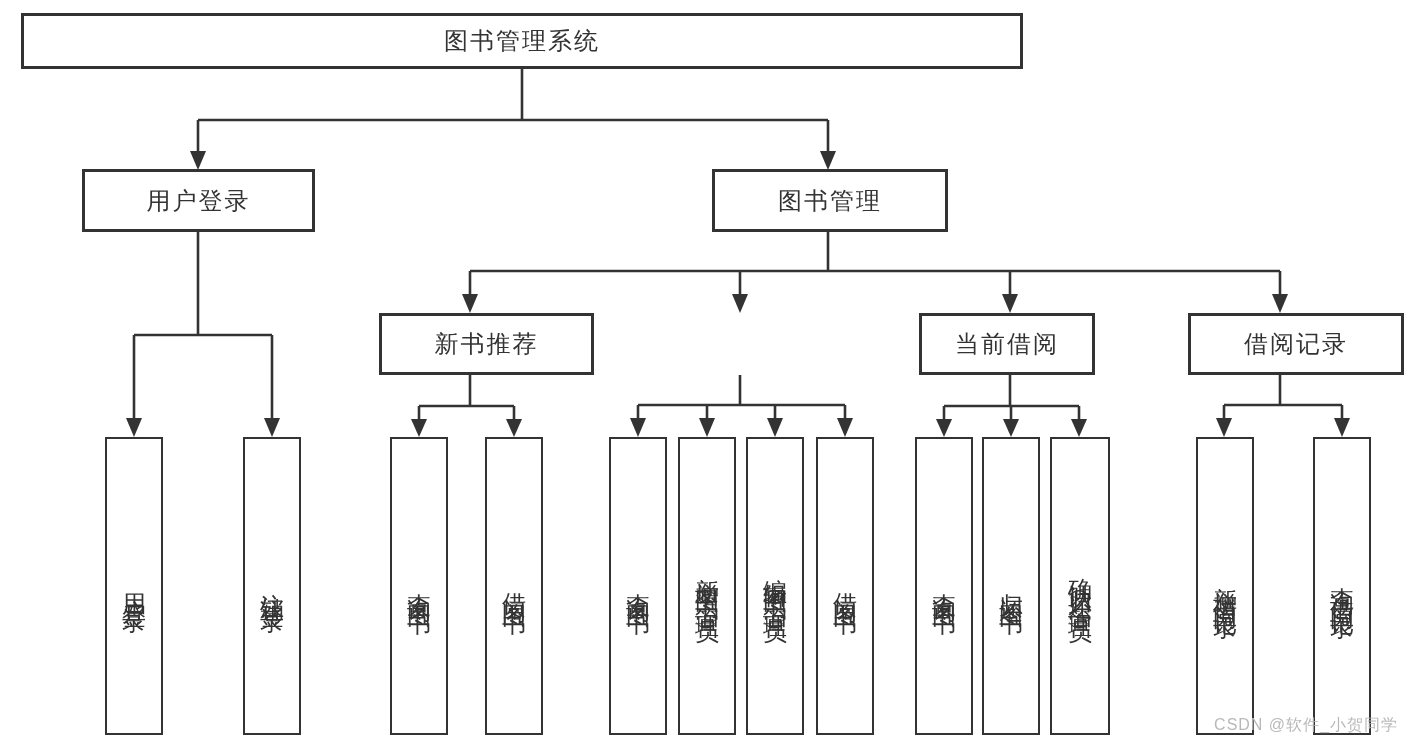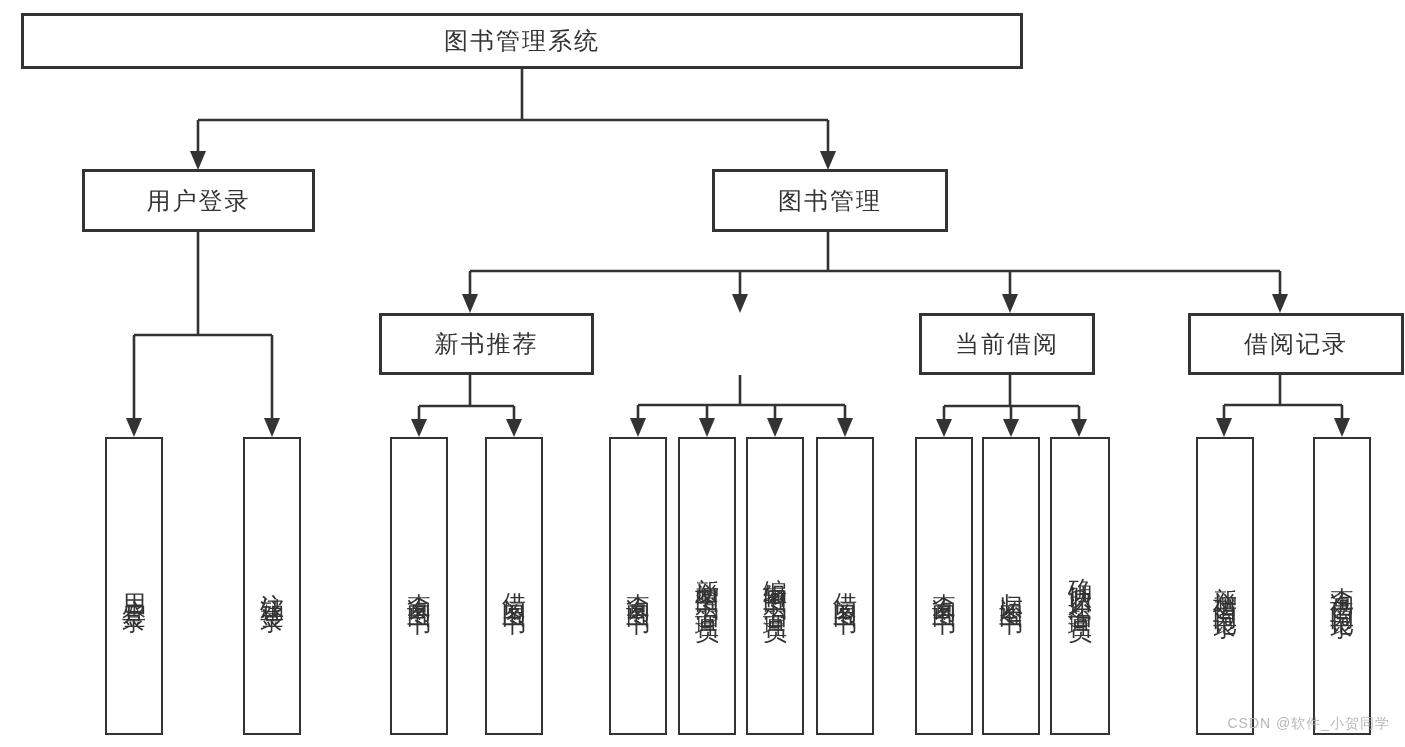--- a/index.html
+++ b/index.html
@@ -57,23 +57,23 @@
     writing-mode: vertical-lr;
     text-orientation: mixed;
     font-size: 24px;
     letter-spacing: 6px;
     line-height: 1;
     color: var(--text);
   }
   .label { color: var(--text); }
   .watermark {
     position: absolute;
-    right: 15px;
+    right: 7px;
     top: 715px;
-    font-size: 14px;
+    font-size: 16px;
     letter-spacing: 1px;
     color: var(--watermark);
     white-space: nowrap;
     z-index: 5;
     opacity: 0.95;
   }
 </style>
 </head>
 <body>
 

